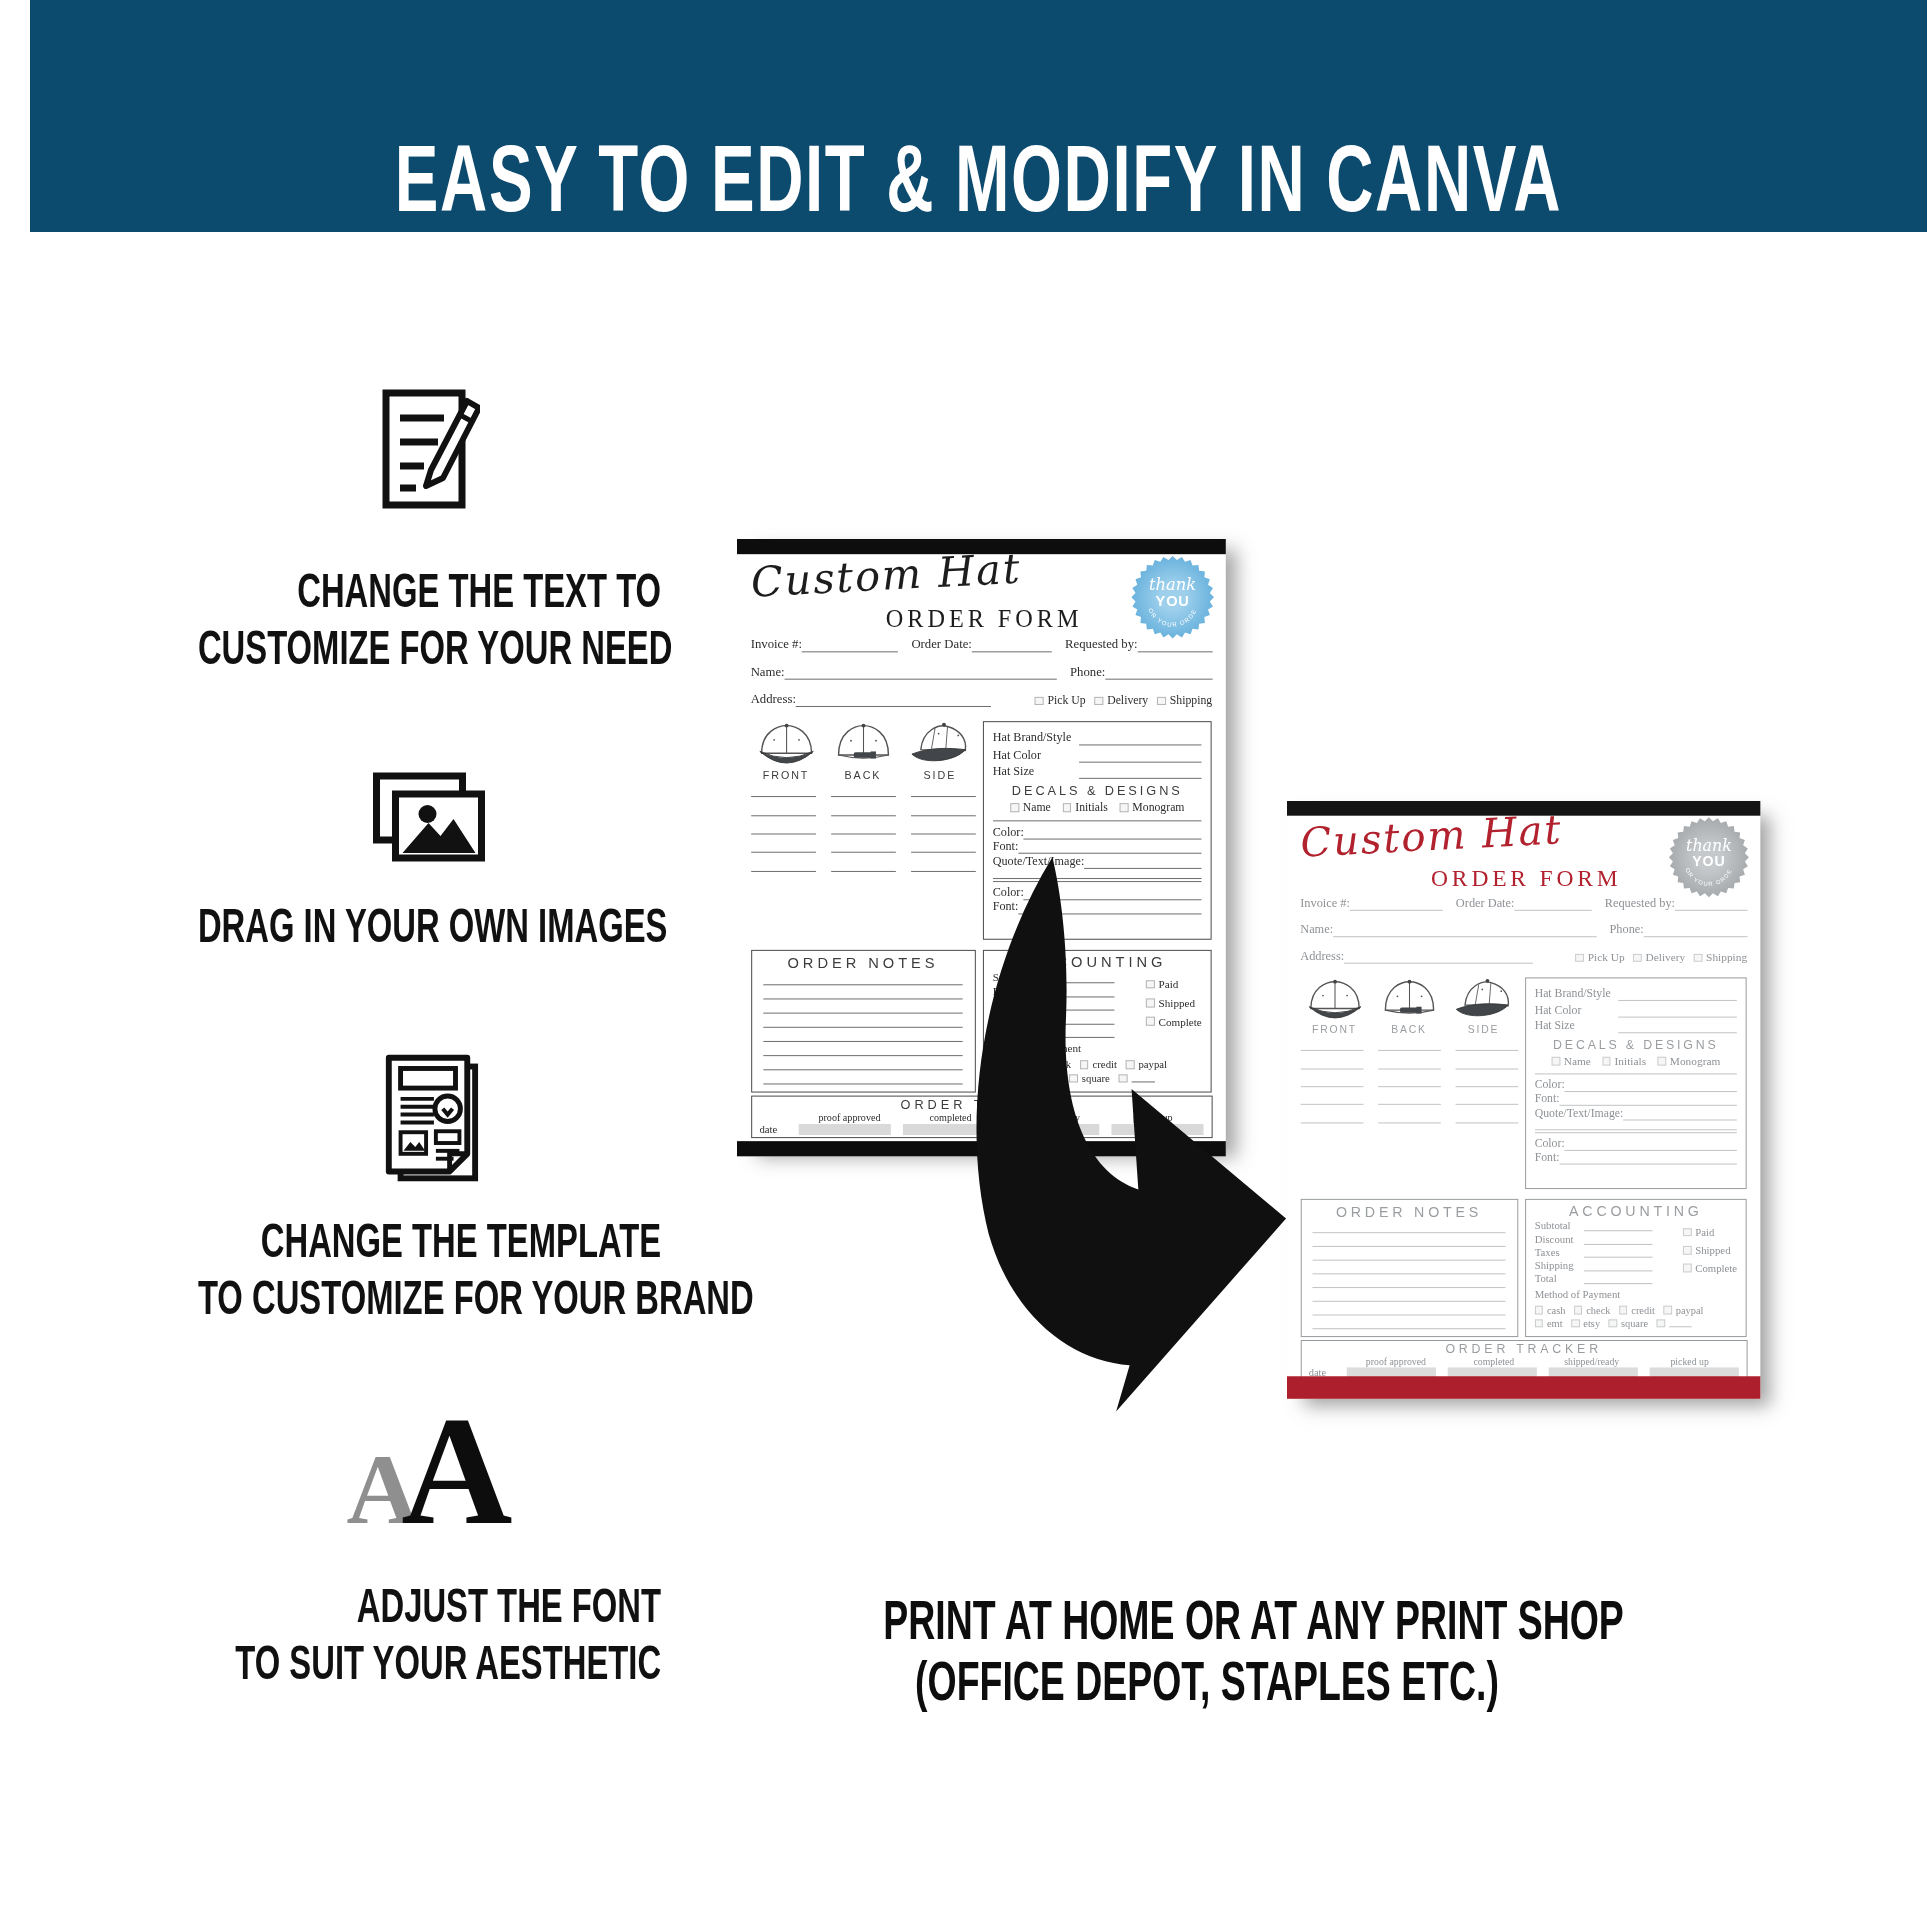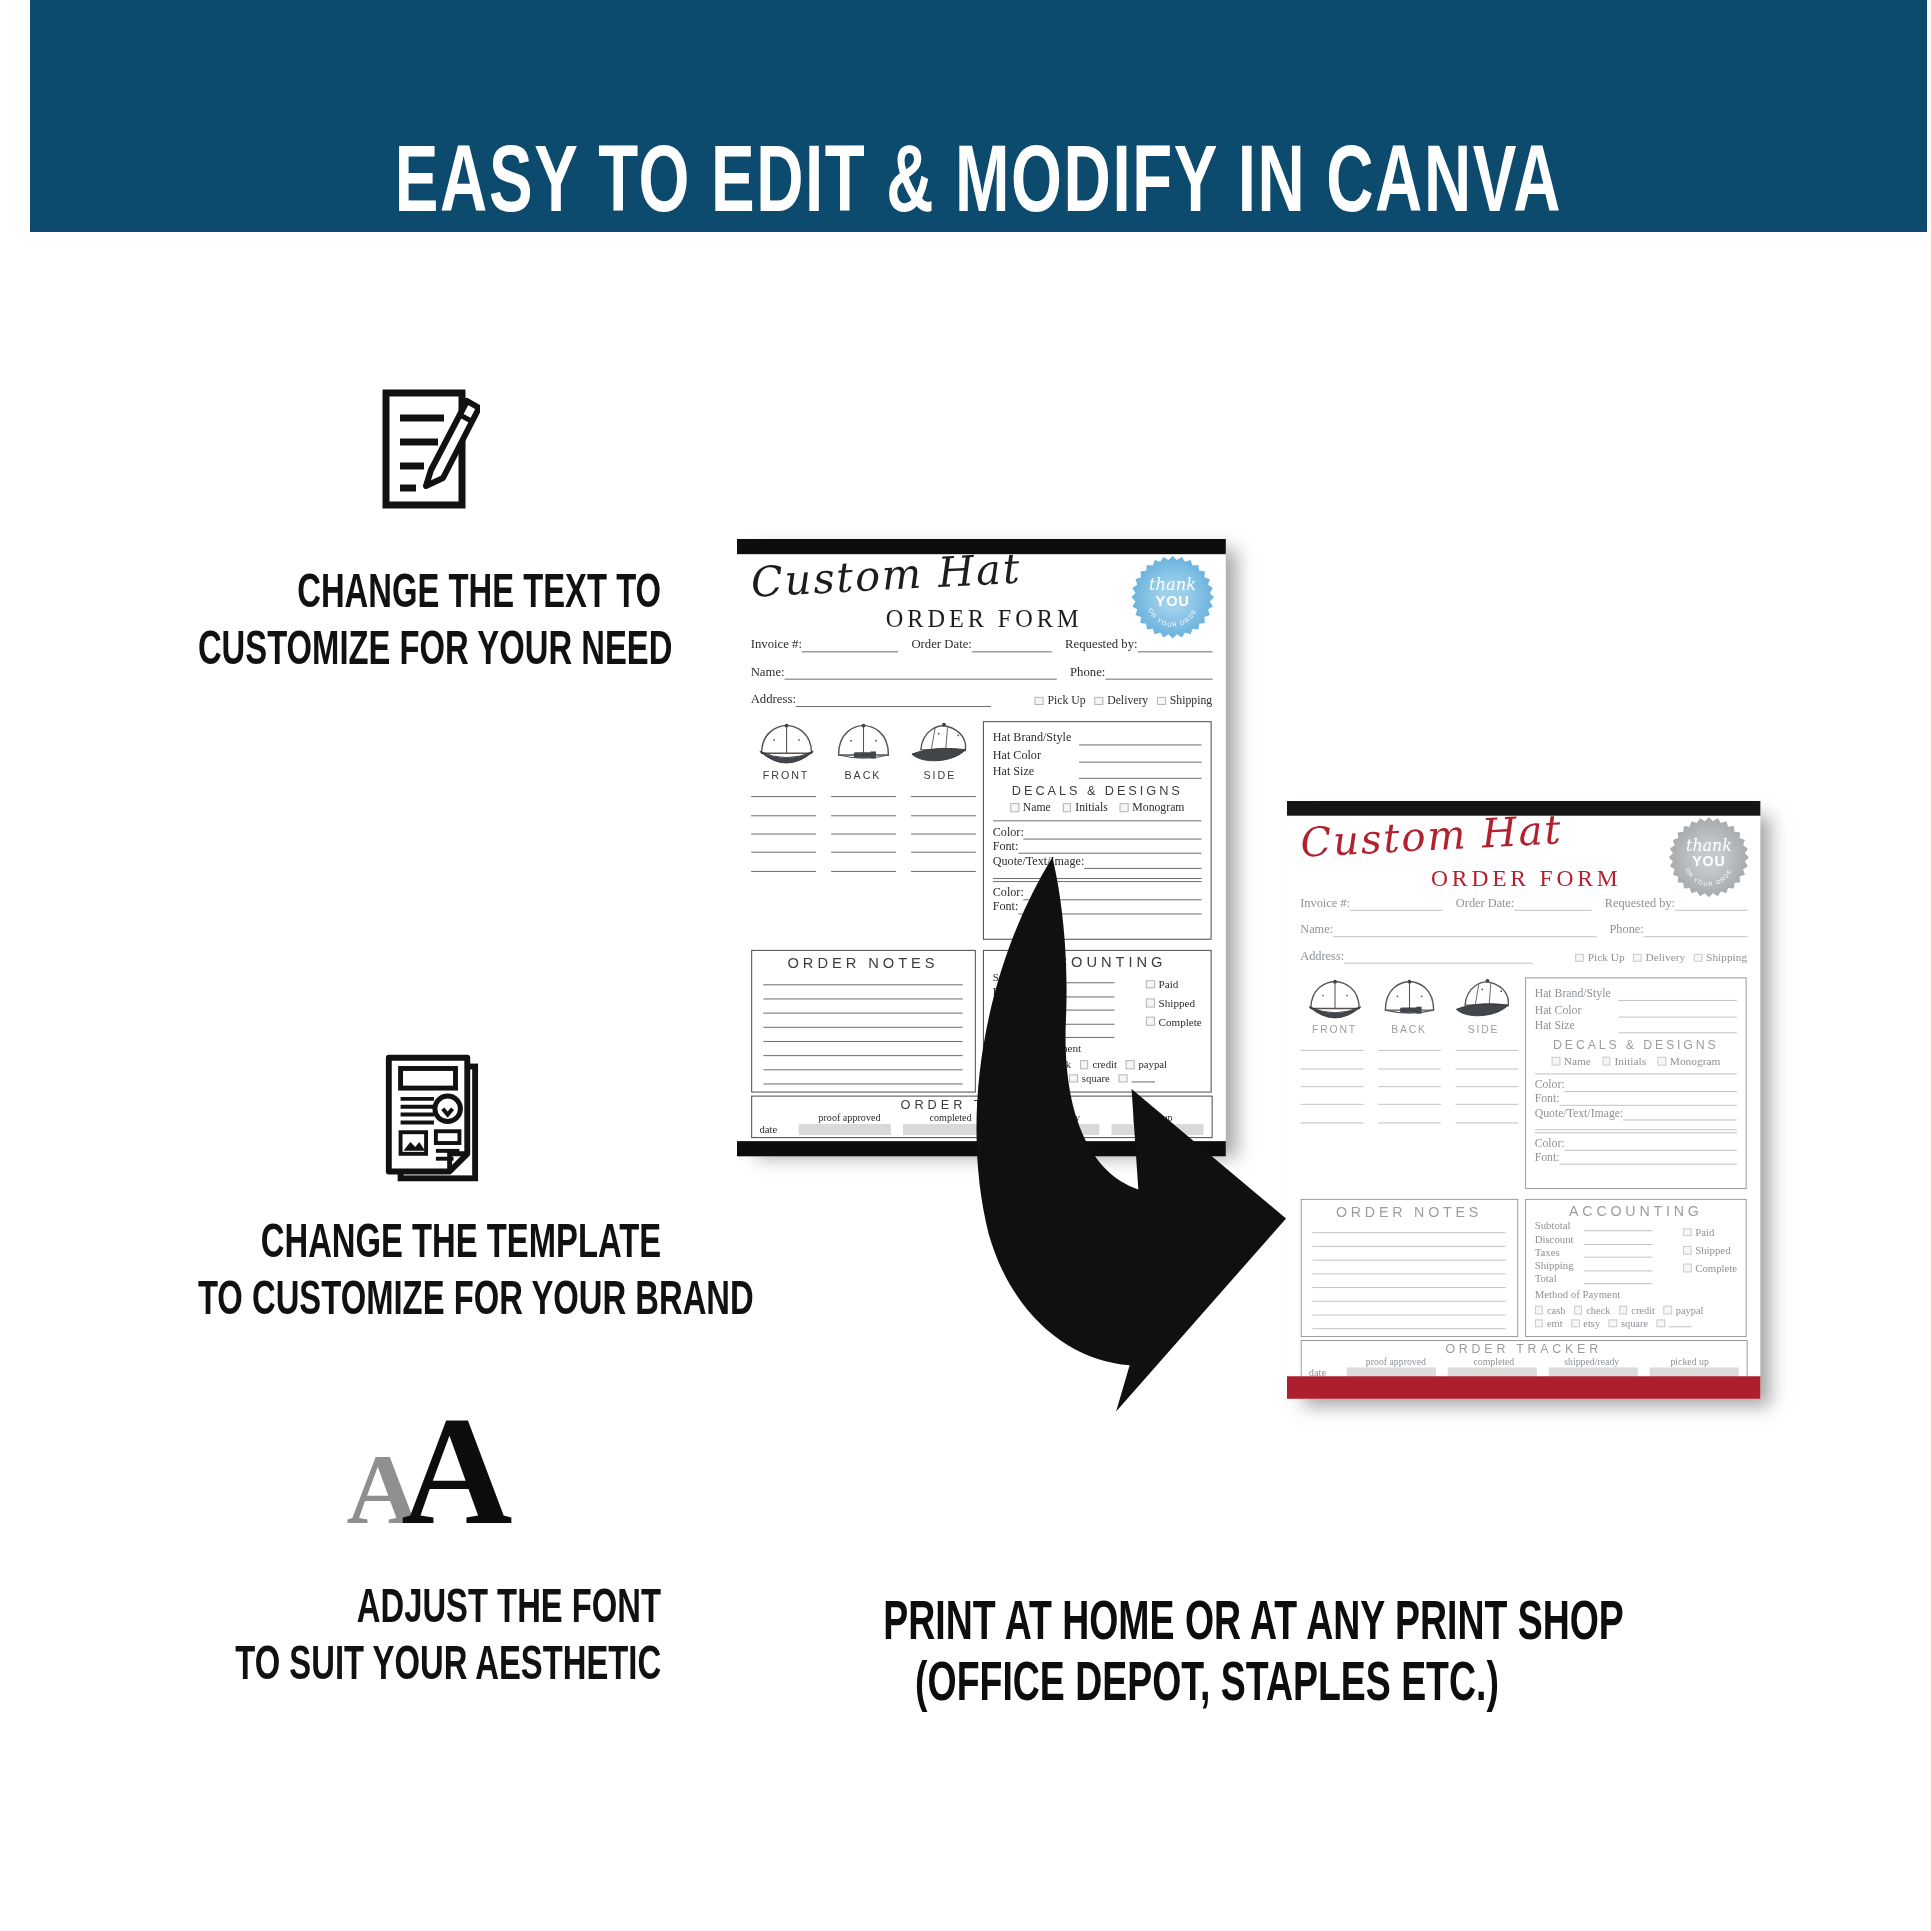--- a/index.html
+++ b/index.html
@@ -142,20 +142,33 @@
         <path d="M87,13 L99,20 L63,90 L46,98 L51,82 Z" fill="#fff" stroke="#111" stroke-width="6" stroke-linejoin="round"></path>
         <line x1="82" y1="28" x2="93" y2="34" stroke="#111" stroke-width="5"></line>
       </svg>
     </div>
     <div class="feat-caption">
       <div>CHANGE THE TEXT TO</div>
       <div>CUSTOMIZE FOR YOUR NEED</div>
     </div>
   </section>
 
+  <section class="feat f2">
+    <div class="icon-wrap">
+      <svg width="145" height="92" viewBox="0 0 116 92">
+        <rect x="5" y="4" width="86" height="64" class="icon-stroke" stroke-width="7"></rect>
+        <rect x="24" y="22" width="86" height="64" fill="#fff" stroke="#111" stroke-width="7"></rect>
+        <circle cx="56" cy="42" r="9" fill="#111"></circle>
+        <path d="M31,81 L57,51 L69,64 L82,47 L104,81 Z" fill="#111"></path>
+      </svg>
+    </div>
+    <div class="feat-caption">
+      <div>DRAG IN YOUR OWN IMAGES</div>
+    </div>
+  </section>
 
   <section class="feat f3">
     <div class="icon-wrap">
       <svg width="102" height="133" viewBox="0 0 104 134">
         <rect x="22" y="14" width="76" height="114" class="icon-stroke" stroke-width="6"></rect>
         <path d="M10,5 h80 v98 l-18,18 h-62 z" fill="#fff" stroke="#111" stroke-width="6" stroke-linejoin="round"></path>
         <path d="M90,103 l-18,0 0,18" fill="none" stroke="#111" stroke-width="5"></path>
         <rect x="22" y="16" width="56" height="20" class="icon-stroke" stroke-width="5"></rect>
         <line x1="22" y1="47" x2="56" y2="47" class="icon-stroke" stroke-width="4"></line>
         <line x1="22" y1="55" x2="56" y2="55" class="icon-stroke" stroke-width="4"></line>

